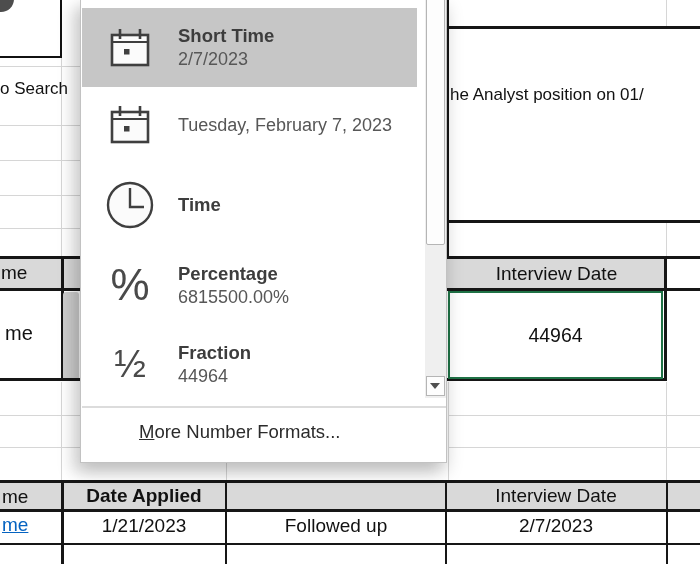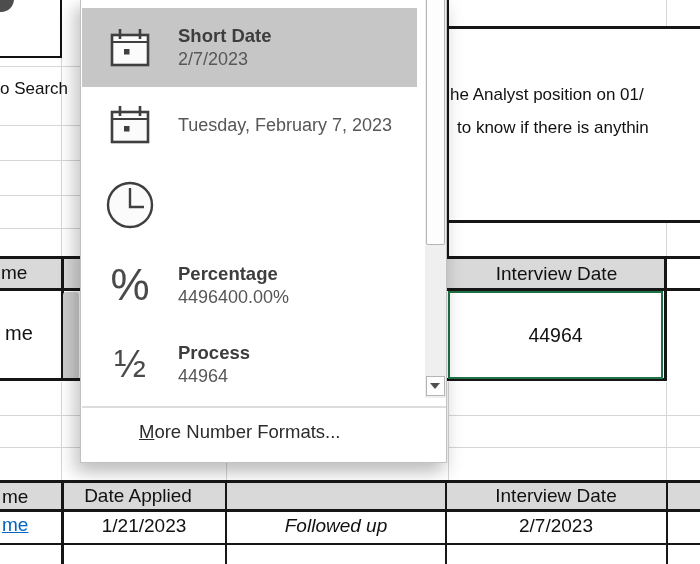--- a/index.html
+++ b/index.html
@@ -72,21 +72,20 @@
     <div id="logo-blob"></div>
   </div>
 
   <div class="abs big-txt" style="left:0;top:79px;font-size:17px;">o Search</div>
 
   <div class="bl" style="left:447px;top:0;width:2px;height:257px;"></div>
   <div class="bl" style="left:447px;top:26px;width:253px;height:3px;"></div>
   <div class="bl" style="left:447px;top:220px;width:253px;height:3px;"></div>
   <div class="abs" style="left:450px;top:78px;">
     <div class="big-txt" style="line-height:33px;">he Analyst position on 01/</div>
-    <div class="big-txt" style="line-height:33px;margin-left:7px;">to know if there is anythin</div>
   </div>
 
   <div class="bl" style="left:0;top:256px;width:80px;height:3px;"></div>
   <div class="hdrbg" style="left:0;top:259px;width:80px;height:29px;">
     <span class="sheet-txt abs" style="left:1px;top:3px;">me</span>
   </div>
   <div class="bl" style="left:0;top:288px;width:80px;height:3px;"></div>
   <div class="bl" style="left:61px;top:256px;width:2.5px;height:125px;"></div>
   <div class="bl" style="left:0;top:378px;width:80px;height:3px;"></div>
   <div class="abs sheet-txt" style="left:5px;top:322px;font-size:20px;">me</div>
@@ -106,42 +105,42 @@
   <div class="bl" style="left:0;top:480px;width:700px;height:3px;"></div>
   <div class="hdrbg" style="left:0;top:483px;width:700px;height:26px;"></div>
   <div class="bl" style="left:0;top:509px;width:700px;height:2.5px;"></div>
   <div class="bl" style="left:0;top:542.5px;width:700px;height:2.5px;"></div>
   <div class="bl" style="left:61px;top:483px;width:2.5px;height:81px;"></div>
   <div class="bl" style="left:224.5px;top:483px;width:2.5px;height:81px;"></div>
   <div class="bl" style="left:444.5px;top:483px;width:2.5px;height:81px;"></div>
   <div class="bl" style="left:665.5px;top:483px;width:2.5px;height:81px;"></div>
 
   <div class="abs sheet-txt" style="left:2px;top:486px;">me</div>
-  <div class="abs ctr sheet-txt" style="left:28px;top:483px;width:220px;height:25px;">Date Applied</div>
+  <div class="abs ctr sheet-txt" style="left:34px;top:483px;width:220px;height:25px;font-weight:bold;">Date Applied</div>
   <div class="abs ctr sheet-txt" style="left:446px;top:483px;width:220px;height:26px;">Interview Date</div>
 
   <div class="abs sheet-txt link" style="left:2px;top:514px;">me</div>
   <div class="abs ctr sheet-txt" style="left:34px;top:511px;width:220px;height:30px;">1/21/2023</div>
-  <div class="abs ctr sheet-txt" style="left:226px;top:511px;width:220px;height:30px;font-style:italic;">Followed up</div>
+  <div class="abs ctr sheet-txt" style="left:226px;top:511px;width:220px;height:30px;">Followed up</div>
   <div class="abs ctr sheet-txt" style="left:446px;top:511px;width:220px;height:30px;">2/7/2023</div>
 
   <div id="dd">
 
     <div class="dd-item sel" style="top:10px;height:79px;">
       <div class="dd-icon">
         <svg width="42" height="44" viewBox="0 0 42 44">
           <rect x="3" y="9" width="36" height="30" fill="#fbfbfb" stroke="#3f3f3f" stroke-width="2.6"></rect>
           <line x1="3" y1="16" x2="39" y2="16" stroke="#3f3f3f" stroke-width="2.2"></line>
           <line x1="11" y1="3" x2="11" y2="13" stroke="#3f3f3f" stroke-width="2.6"></line>
           <line x1="31" y1="3" x2="31" y2="13" stroke="#3f3f3f" stroke-width="2.6"></line>
           <rect x="15" y="23" width="5.5" height="5.5" fill="#3f3f3f"></rect>
         </svg>
       </div>
       <div class="dd-text">
-        <span class="dd-title">Short Date</span>
+        <span class="dd-title">Short Time</span>
         <span class="dd-sub">2/7/2023</span>
       </div>
     </div>
 
     <div class="dd-item" style="top:88px;">
       <div class="dd-icon">
         <svg width="42" height="44" viewBox="0 0 42 44">
           <rect x="3" y="9" width="36" height="30" fill="#fbfbfb" stroke="#3f3f3f" stroke-width="2.6"></rect>
           <line x1="3" y1="16" x2="39" y2="16" stroke="#3f3f3f" stroke-width="2.2"></line>
           <line x1="11" y1="3" x2="11" y2="13" stroke="#3f3f3f" stroke-width="2.6"></line>
@@ -155,39 +154,40 @@
     </div>
 
     <div class="dd-item" style="top:168px;">
       <div class="dd-icon">
         <svg width="50" height="50" viewBox="0 0 50 50">
           <circle cx="25" cy="25" r="22" fill="#fbfbfb" stroke="#3f3f3f" stroke-width="2.4"></circle>
           <polyline points="25,8 25,27 39,27" fill="none" stroke="#3f3f3f" stroke-width="2.4"></polyline>
         </svg>
       </div>
       <div class="dd-text">
+        <span class="dd-title">Time</span>
       </div>
     </div>
 
     <div class="dd-item" style="top:248px;">
       <div class="dd-icon">
         <span class="glyph-icon">%</span>
       </div>
       <div class="dd-text">
         <span class="dd-title">Percentage</span>
-        <span class="dd-sub">4496400.00%</span>
+        <span class="dd-sub">6815500.00%</span>
       </div>
     </div>
 
     <div class="dd-item" style="top:328px;height:76px;">
       <div class="dd-icon">
         <span class="glyph-frac">½</span>
       </div>
       <div class="dd-text">
-        <span class="dd-title">Process</span>
+        <span class="dd-title">Fraction</span>
         <span class="dd-sub">44964</span>
       </div>
     </div>
 
     <div class="sb-track">
       <div class="sb-thumb"></div>
       <div class="sb-btn">
         <div class="tri-down"></div>
       </div>
     </div>

